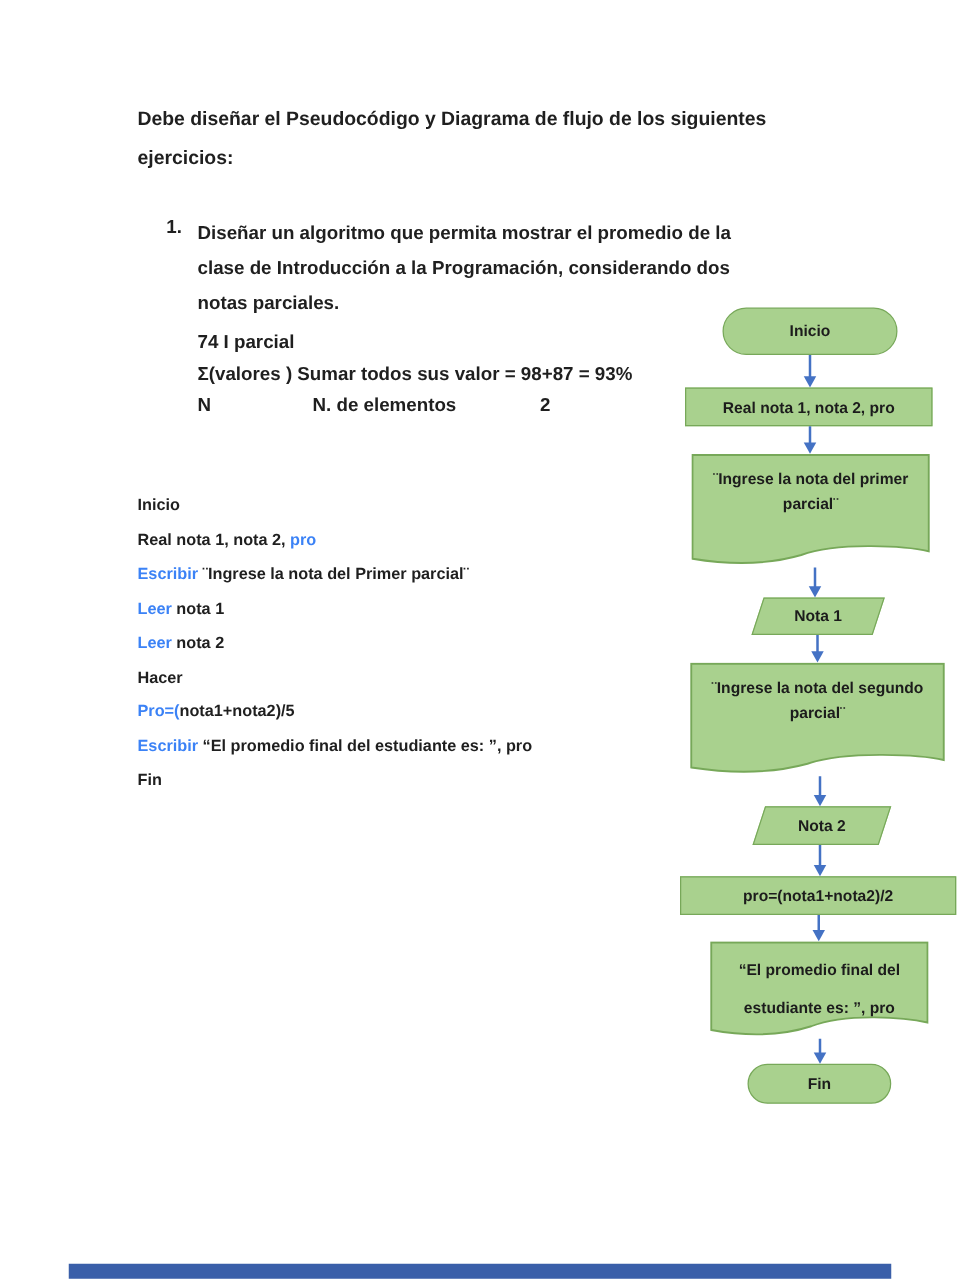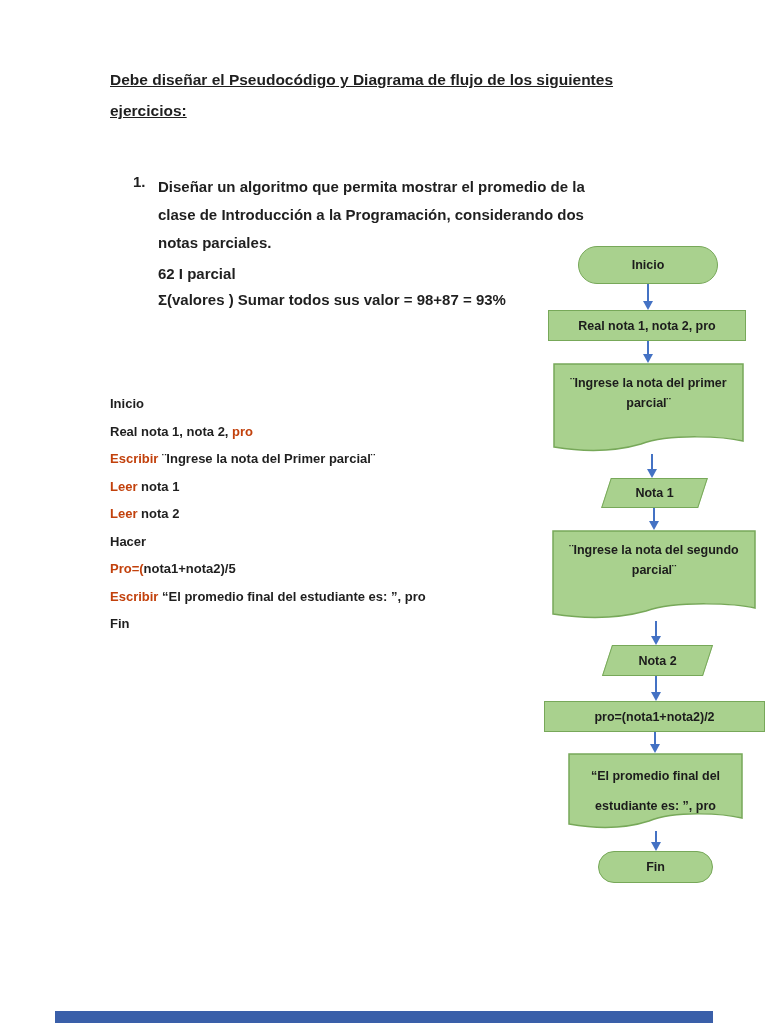--- a/index.html
+++ b/index.html
@@ -1,43 +1,43 @@
 <!DOCTYPE html>
 <html><head>
 <meta charset="utf-8">
 <style>
   html,body{margin:0;padding:0;background:#ffffff;}
   .page{
     position:relative;width:768px;height:1024px;background:#ffffff;overflow:hidden;
     font-family:"Liberation Sans",sans-serif;color:#1f1f1f;
   }
   .heading{
-    position:absolute;left:110px;top:64px;width:525px;
+    position:absolute;left:110px;top:80px;width:525px;
     font-size:15.5px;font-weight:700;line-height:31px;
-    text-decoration:underline;margin:0;color:#1f1f1f;
+    margin:0;color:#1f1f1f;
   }
   .exercise-num{
     position:absolute;left:133px;top:173px;font-size:15px;font-weight:700;
   }
   .exercise-text{
     position:absolute;left:158px;top:173px;width:465px;margin:0;
     font-size:15px;font-weight:600;line-height:28px;
   }
   .values{
     position:absolute;left:158px;top:261px;width:480px;
     font-size:15px;font-weight:600;line-height:25.5px;white-space:nowrap;
   }
   .values .ncol1{display:inline-block;width:92px;}
   .values .ncol2{display:inline-block;width:182px;}
   .pseudocode{
     position:absolute;left:110px;top:390px;width:420px;
     font-size:13px;font-weight:700;
   }
   .pline{line-height:27.5px;white-space:pre;}
-  .kw{color:#c2410c;margin-top:40px;}
+  .kw{color:#3b82f6;margin-top:40px;}
   .flowchart{position:absolute;left:0;top:0;width:768px;height:1024px;pointer-events:none;}
   .node{position:absolute;display:flex;align-items:center;justify-content:center;
     font-size:12.5px;font-weight:700;color:#1c1c1c;text-align:center;box-sizing:border-box;}
   .node.stadium{background:#A9D18E;border:1.5px solid #77A859;}
   .node.rect{background:#A9D18E;border:1.5px solid #77A859;}
   .node.para{background:transparent;border:none;}
   .para-bg{position:absolute;left:9px;right:9px;top:0;bottom:0;background:#A9D18E;
     border:1.5px solid #77A859;transform:skewX(-18deg);}
   .para-label{position:relative;}
   .node.doc{background:transparent;border:none;align-items:flex-start;}
@@ -53,22 +53,25 @@
 <body>
 
 <div class="page">
 
   <h1 class="heading">Debe diseñar el Pseudocódigo y Diagrama de flujo de los siguientes ejercicios:</h1>
 
   <span class="exercise-num">1.</span>
   <p class="exercise-text">Diseñar un algoritmo que permita mostrar el promedio de la clase de Introducción a la Programación, considerando dos notas parciales.</p>
 
   <div class="values">
-    <div>62 I parcial</div>
+    <div>74 I parcial</div>
     <div>Σ(valores ) Sumar todos sus valor = 98+87 = 93%</div>
+    <div>
+      <span class="ncol1">N</span><span class="ncol2">N. de elementos</span><span>2</span>
+    </div>
   </div>
 
   <div class="pseudocode" id="pseudocode">
       <div class="pline"><span>Inicio</span></div>
       <div class="pline"><span>Real nota 1, nota 2, </span><span class="kw">pro</span></div>
       <div class="pline"><span class="kw">Escribir </span><span>¨Ingrese la nota del Primer parcial¨</span></div>
       <div class="pline"><span class="kw">Leer </span><span>nota 1</span></div>
       <div class="pline"><span class="kw">Leer </span><span>nota 2</span></div>
       <div class="pline"><span>Hacer</span></div>
       <div class="pline"><span class="kw">Pro=(</span><span>nota1+nota2)/5</span></div>

